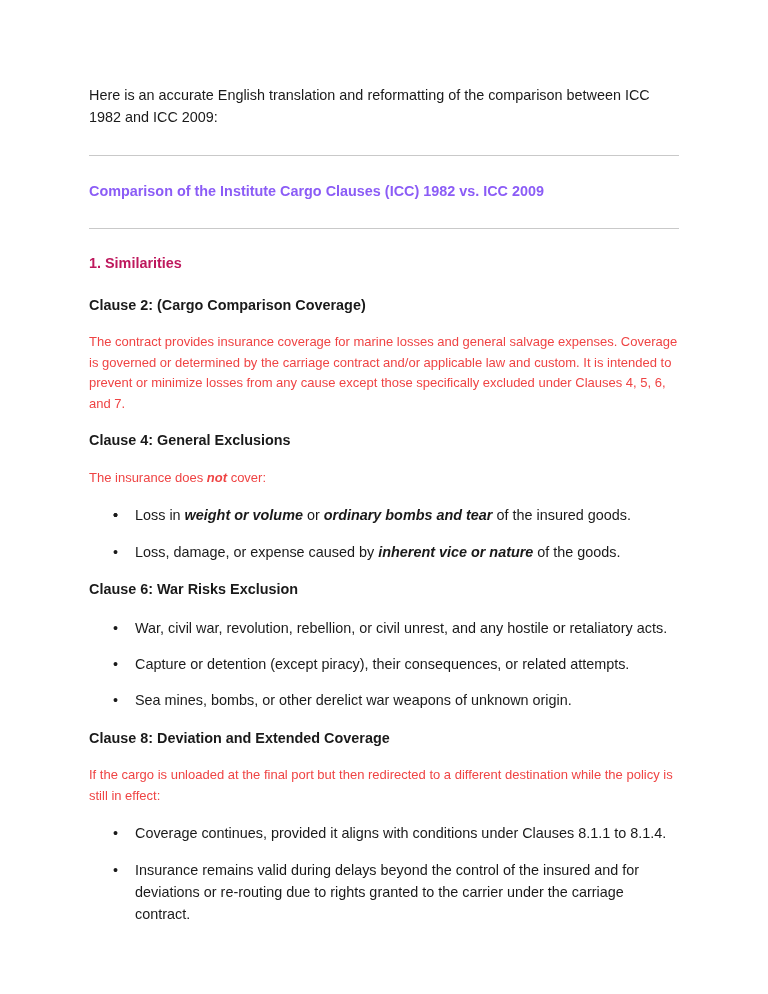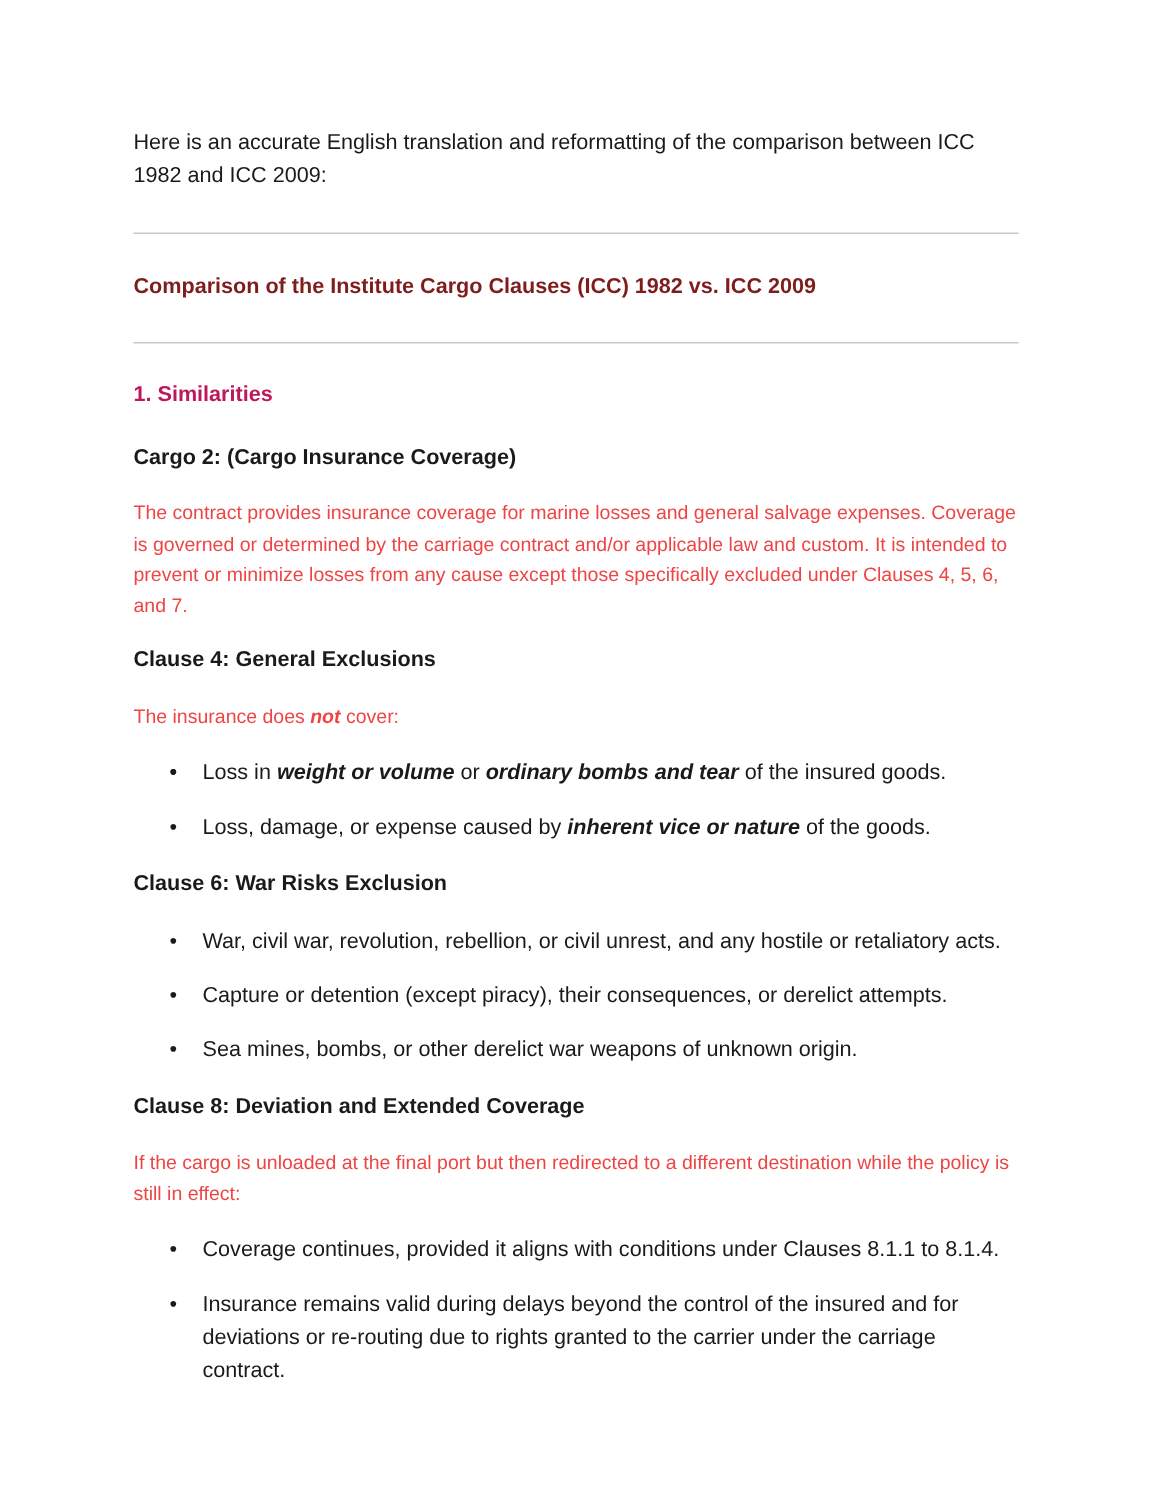--- a/index.html
+++ b/index.html
@@ -30,21 +30,21 @@
   hr.rule {
     border: none;
     border-top: 1px solid #c9c9c9;
     margin: 26px 0 24px 0;
   }
   .doc-title {
     font-size: 14.4px;
     font-weight: bold;
     line-height: 1.55;
     margin: 0;
-    color: #7f1d1d;
+    color: #8b5cf6;
   }
   h2.section-heading {
     font-size: 14.4px;
     font-weight: bold;
     line-height: 1.5;
     margin: 0 0 20px 0;
     color: #be185d;
   }
   h3.clause-heading {
     font-size: 14.4px;
@@ -101,40 +101,40 @@
 
   <p class="doc-title">Comparison of the Institute Cargo Clauses (ICC) 1982 vs. ICC 2009</p>
 
   <hr class="rule">
 
   <h2 class="section-heading">1. Similarities</h2>
 
   <div>
 
     <div class="block">
-      <h3 class="clause-heading">Cargo 2: (Cargo Insurance Coverage)</h3>
+      <h3 class="clause-heading">Clause 2: (Cargo Comparison Coverage)</h3>
       <p class="para">The contract provides insurance coverage for marine losses and general salvage expenses. Coverage is governed or determined by the carriage contract and/or applicable law and custom. It is intended to prevent or minimize losses from any cause except those specifically excluded under Clauses 4, 5, 6, and 7.</p>
 
     </div>
 
     <div class="block">
       <h3 class="clause-heading">Clause 4: General Exclusions</h3>
       <p class="para">The insurance does <b>not</b> cover:</p>
       <ul class="bullets">
           <li><span class="bullet-dot">•</span></li>
           <li><span class="bullet-dot">•</span><span>Loss in <b>weight or volume</b> or <b>ordinary bombs and tear</b> of the insured goods.</span></li>
           <li><span class="bullet-dot">•</span><span>Loss, damage, or expense caused by <b>inherent vice or nature</b> of the goods.</span></li>
         </ul>
     </div>
 
     <div class="block">
       <h3 class="clause-heading">Clause 6: War Risks Exclusion</h3>
       <ul class="bullets">
           <li><span class="bullet-dot">•</span><span>War, civil war, revolution, rebellion, or civil unrest, and any hostile or retaliatory acts.</span></li>
-          <li><span class="bullet-dot">•</span><span>Capture or detention (except piracy), their consequences, or derelict attempts.</span></li>
+          <li><span class="bullet-dot">•</span><span>Capture or detention (except piracy), their consequences, or related attempts.</span></li>
           <li><span class="bullet-dot">•</span><span>Sea mines, bombs, or other derelict war weapons of unknown origin.</span></li>
         </ul>
     </div>
 
     <div class="block">
       <h3 class="clause-heading">Clause 8: Deviation and Extended Coverage</h3>
       <p class="para">If the cargo is unloaded at the final port but then redirected to a different destination while the policy is still in effect:</p>
       <ul class="bullets">
           <li><span class="bullet-dot">•</span><span>Coverage continues, provided it aligns with conditions under Clauses 8.1.1 to 8.1.4.</span></li>
           <li><span class="bullet-dot">•</span><span>Insurance remains valid during delays beyond the control of the insured and for deviations or re-routing due to rights granted to the carrier under the carriage contract.</span></li>

